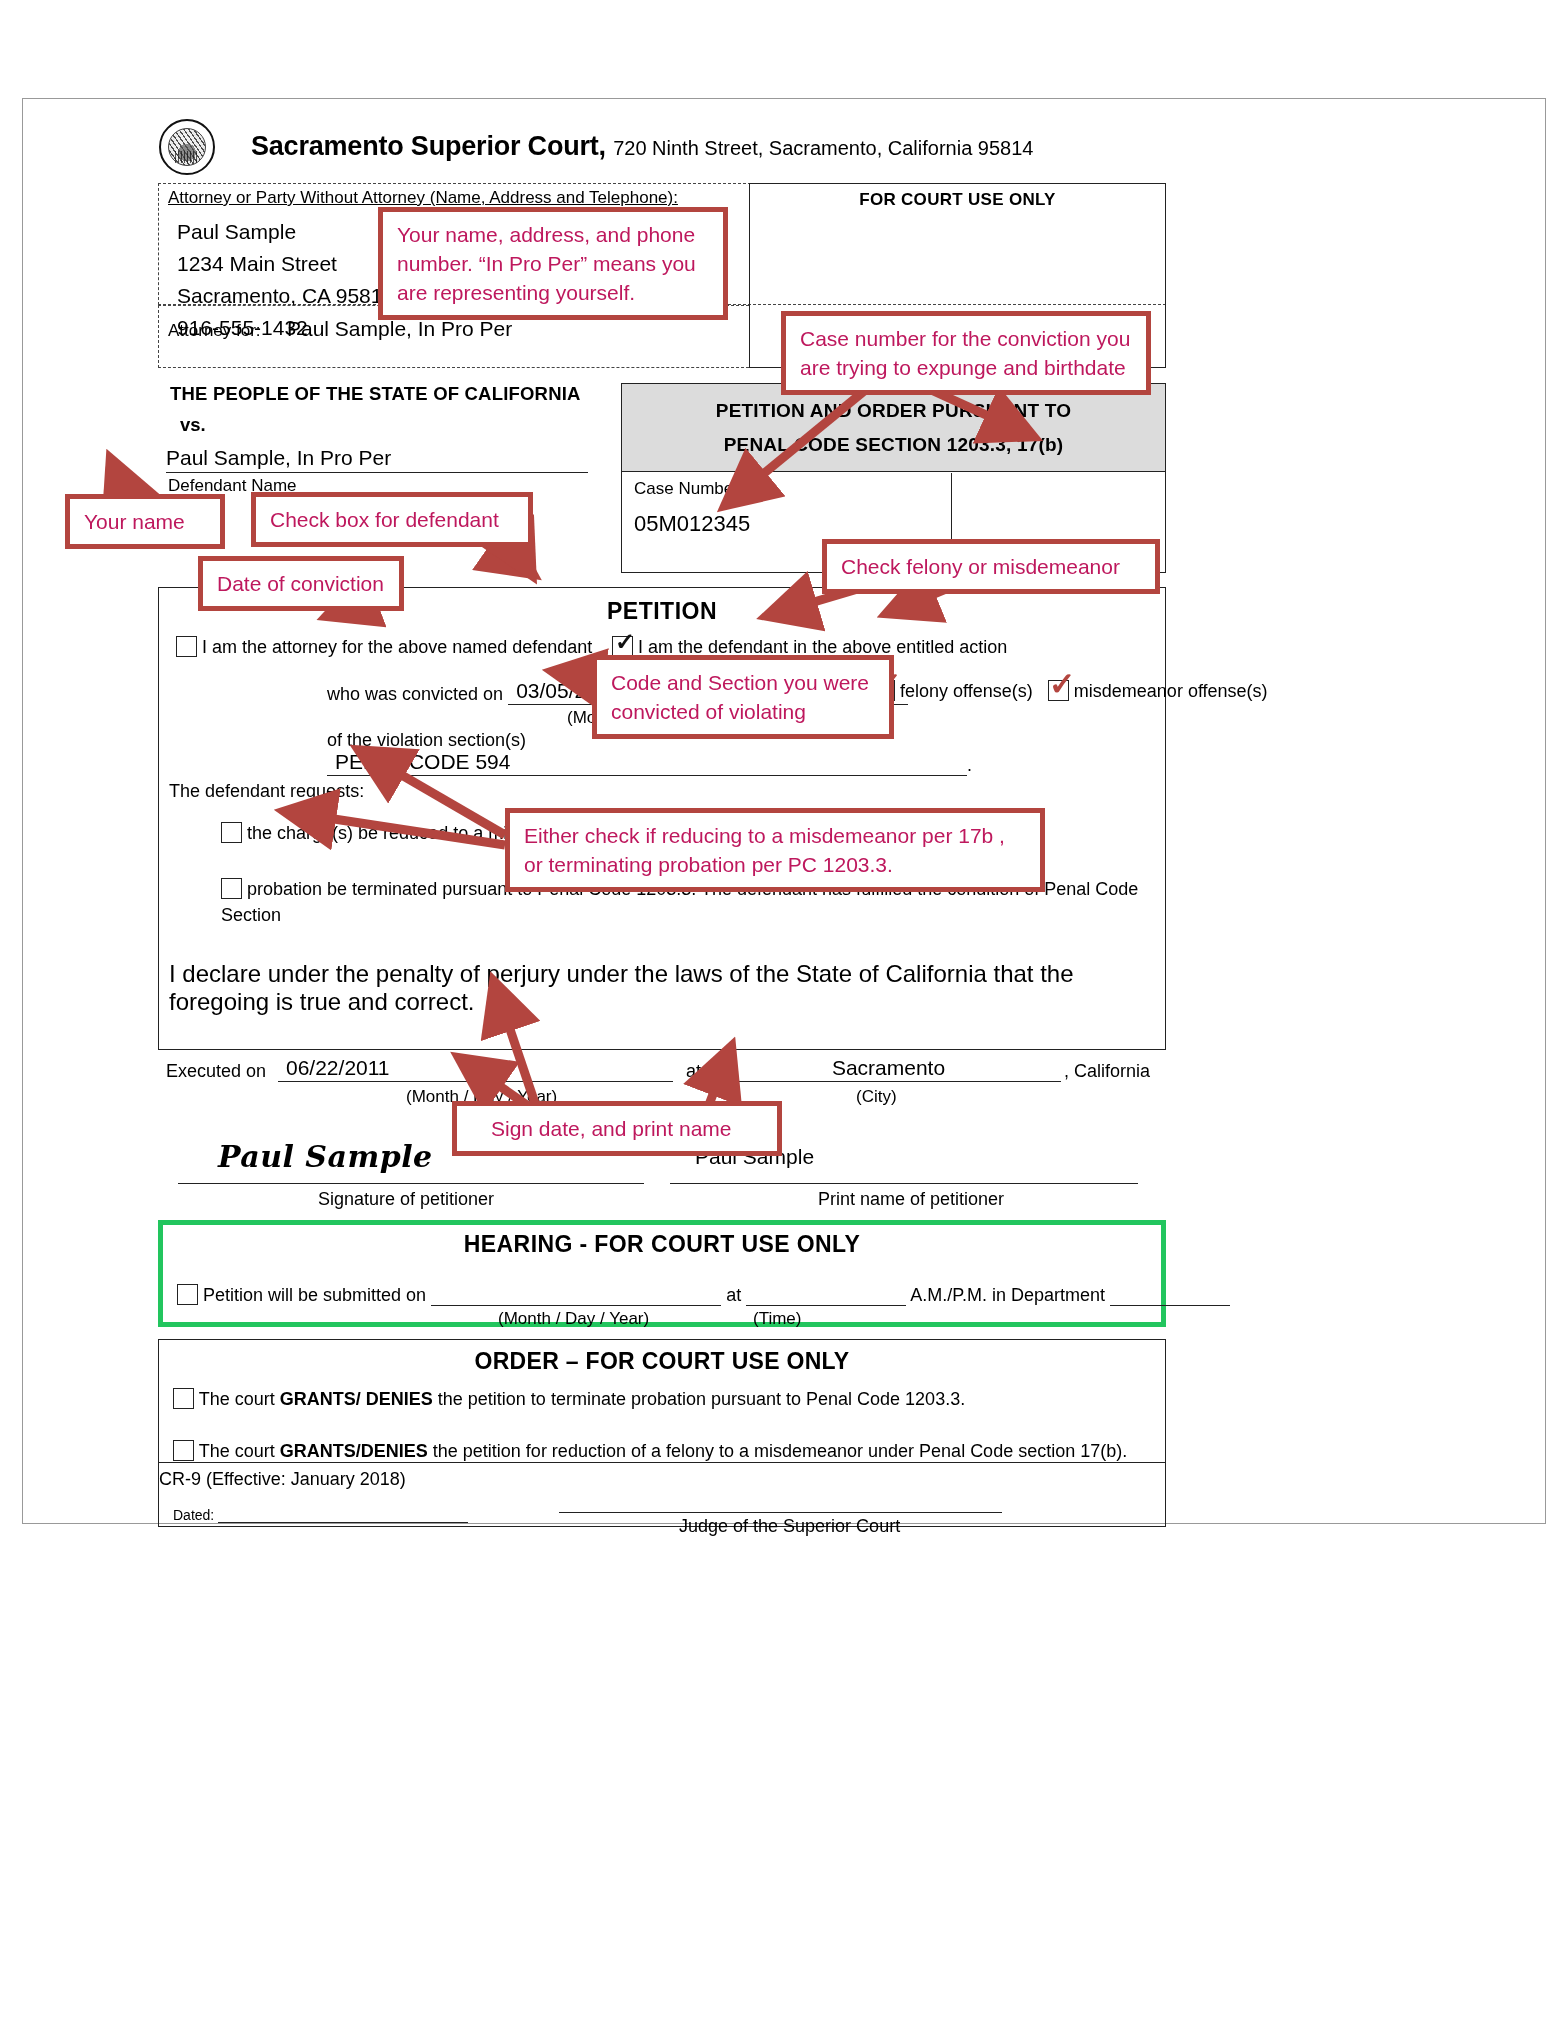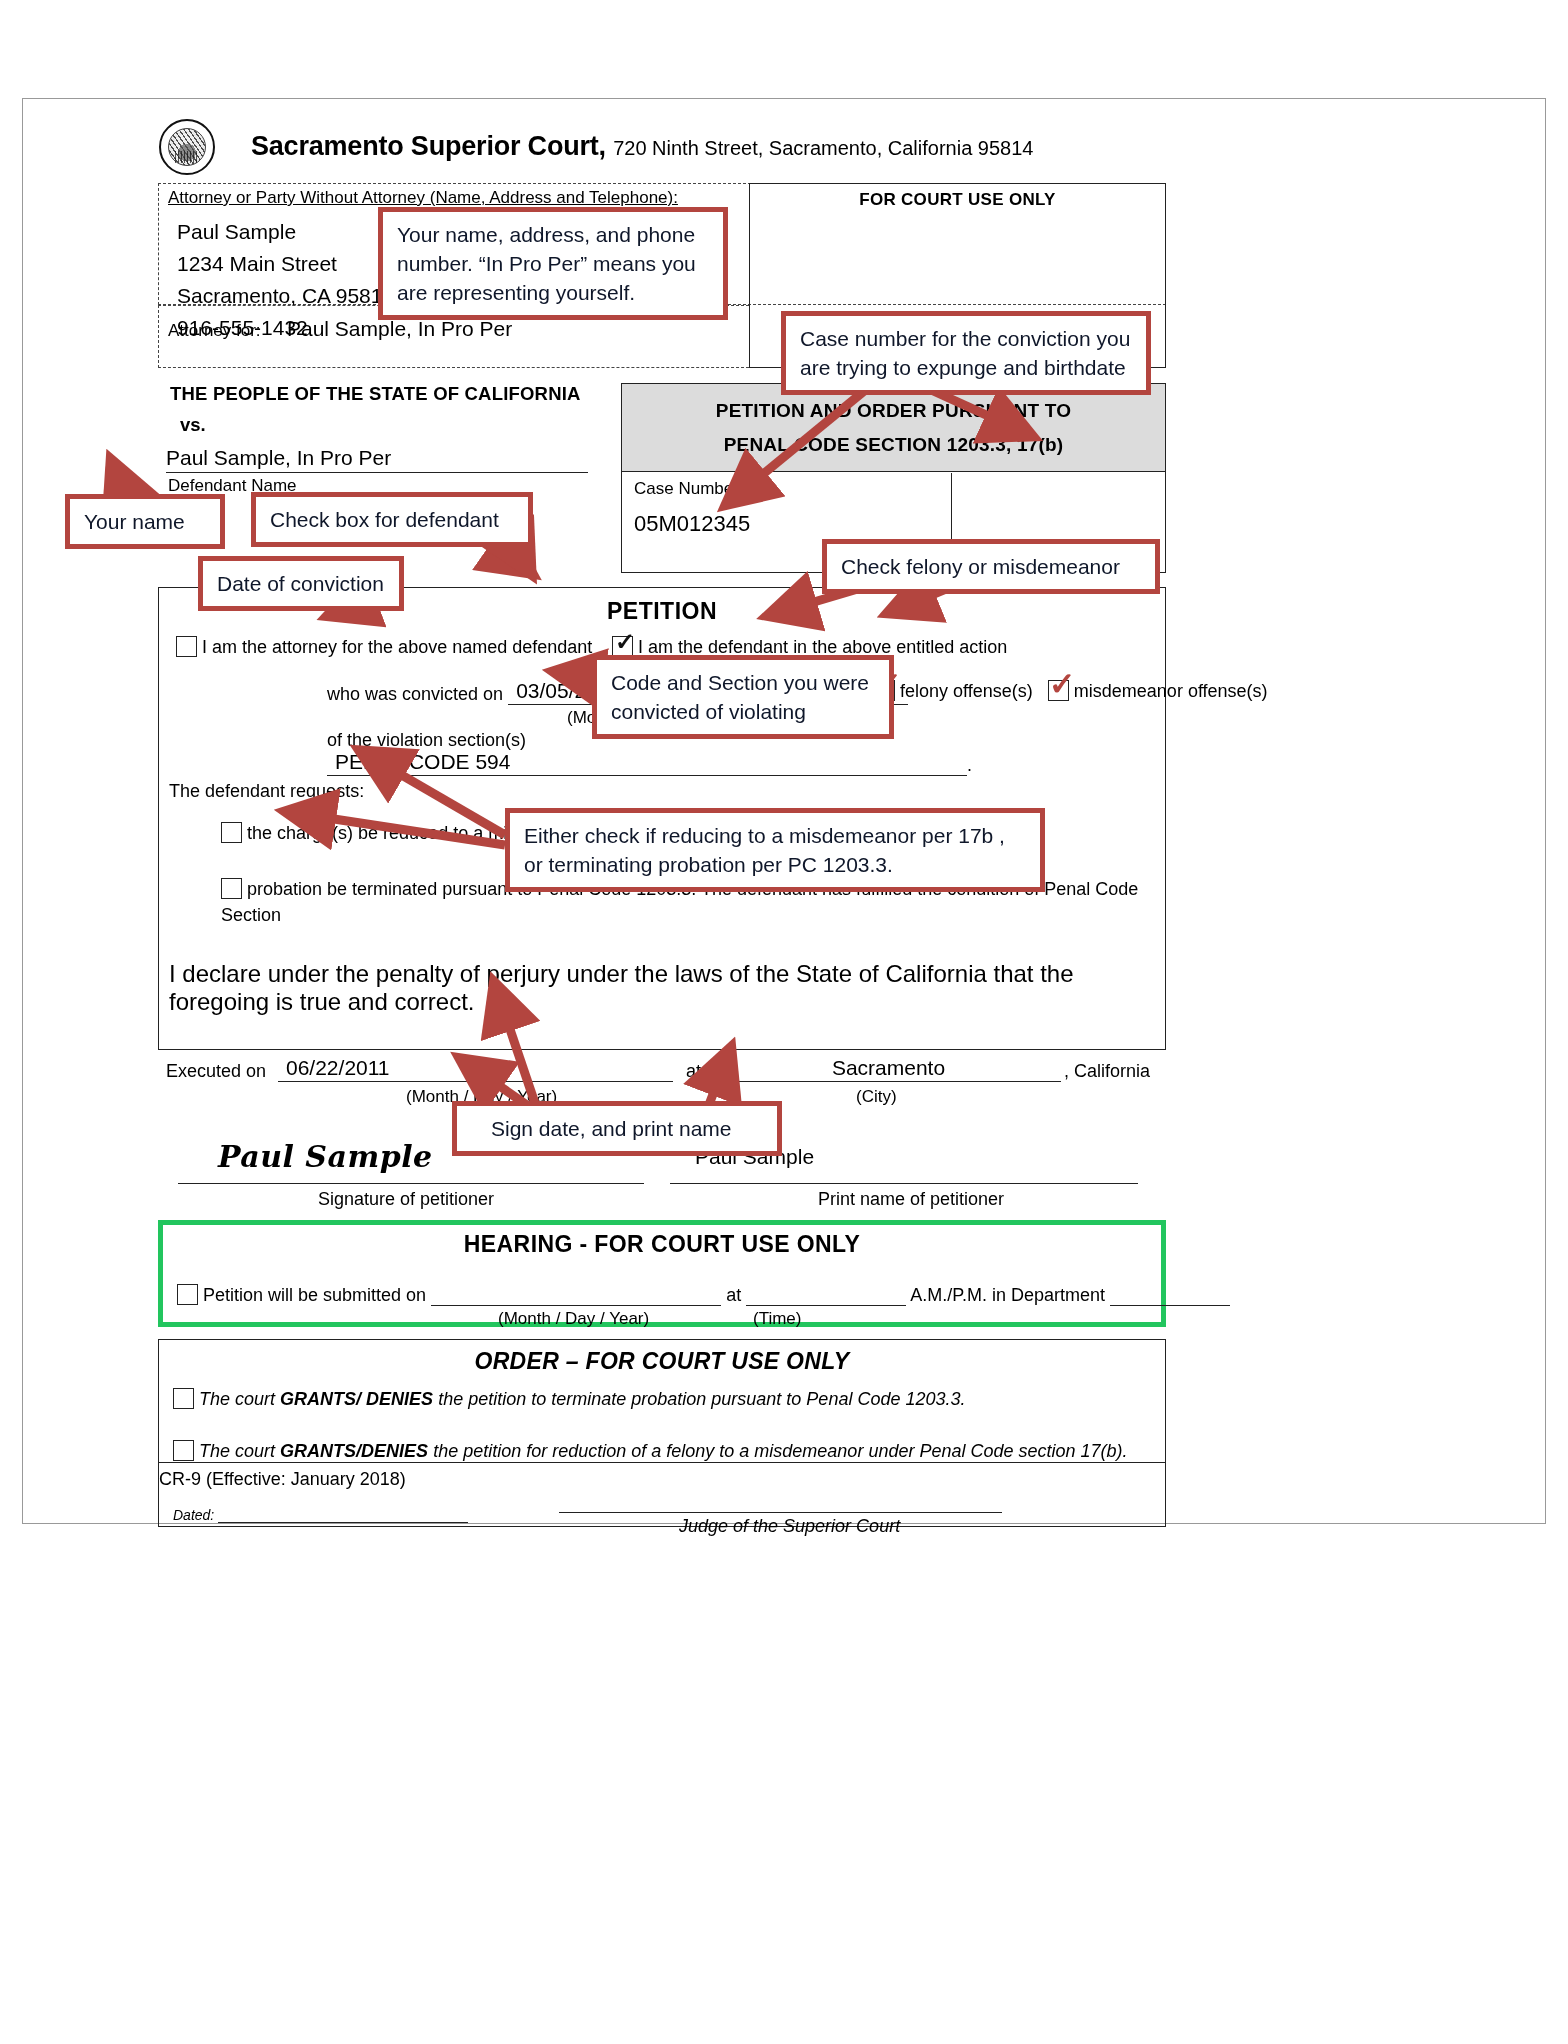--- a/index.html
+++ b/index.html
@@ -209,21 +209,20 @@
     font-size:23px; font-weight:bold; letter-spacing:.4px;
   }
   .hearing-row { position:absolute; left:14px; top:56px; font-size:18px; white-space:nowrap; }
   .hearing-cap1 { position:absolute; left:335px; top:84px; font-size:17px; }
   .hearing-cap2 { position:absolute; left:590px; top:84px; font-size:17px; }
 
   
   .order-section {
     position:absolute; left:7px; top:1222px; width:1008px; height:188px;
     border:1px solid #222;
-    font-style:italic;
   }
   .order-title {
     position:absolute; left:0; right:0; top:8px; text-align:center;
     font-size:23px; font-weight:bold; letter-spacing:.3px;
   }
   .order-row1 { position:absolute; left:14px; top:48px; font-size:18px; }
   .order-row2 { position:absolute; left:14px; top:100px; font-size:18px; }
   .dated-row { position:absolute; left:14px; top:158px; font-size:14px; }
   .judge-rule { position:absolute; left:400px; top:172px; width:443px; border-bottom:1px solid #222; }
   .judge-cap { position:absolute; left:520px; top:176px; font-size:18px; }
@@ -234,21 +233,21 @@
 
   
   .anno {
     position:absolute;
     border:5px solid #b3453f;
     background:#fff;
     font-size:21px;
     line-height:29px;
     padding:8px 14px;
     z-index:40;
-    color:#0f172a;
+    color:#be185d;
   }
   .arrow { position:absolute; z-index:35; }
   .arrow svg { display:block; overflow:visible; }
 </style>
 </head>
 <body>
 
 <div id="page-frame">
   <div id="form-sheet">
 

